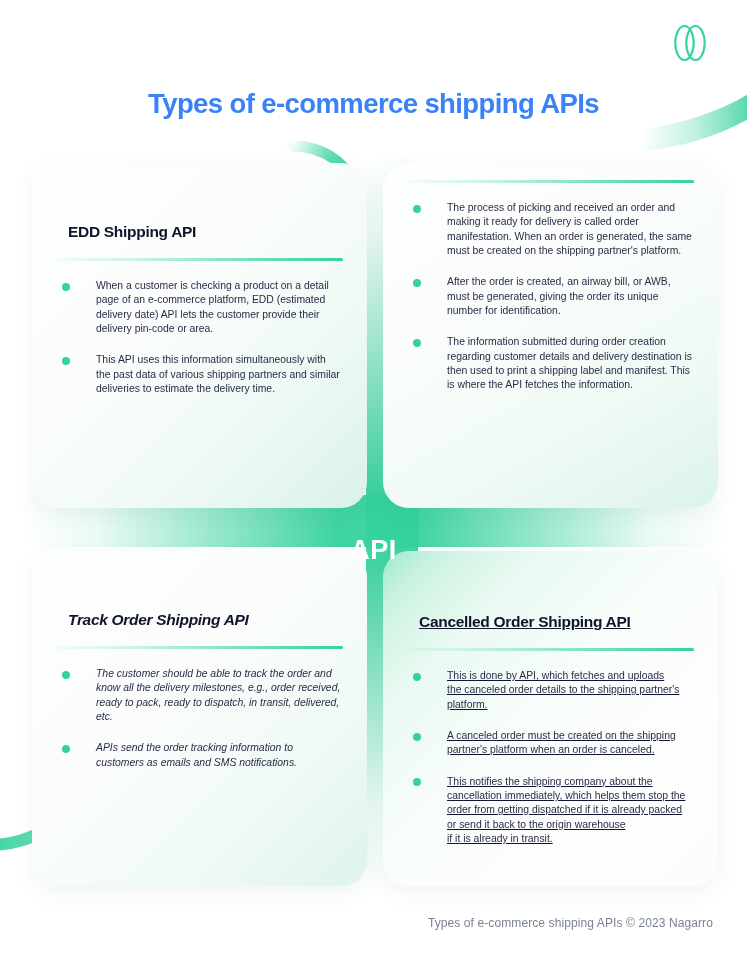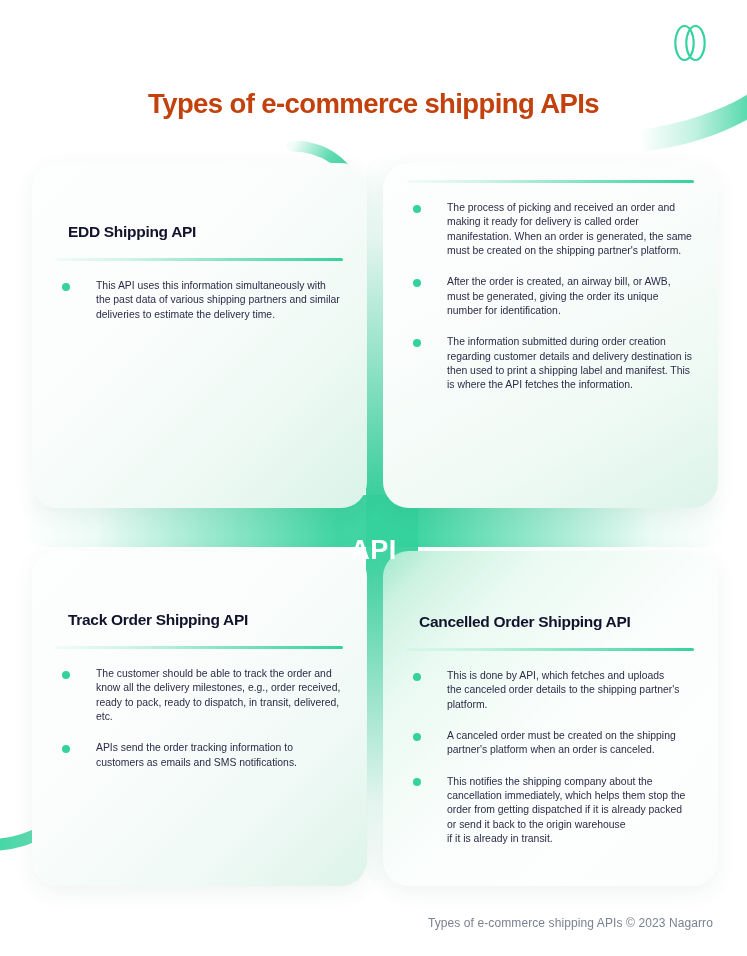--- a/index.html
+++ b/index.html
@@ -37,21 +37,21 @@
   
   .page-title {
     position: absolute;
     top: 70px;
     left: 0;
     width: 747px;
     text-align: center;
     font-size: 27.5px;
     font-weight: bold;
     letter-spacing: -0.6px;
-    color: #c2410c;
+    color: #3b82f6;
   }
 
   
   .cross {
     position: absolute;
     left: 18px;
     top: 150px;
     width: 712px;
     height: 742px;
   }
@@ -112,23 +112,23 @@
     position: relative;
     height: 100%;
     padding: 0 24px;
     box-sizing: border-box;
   }
   #card-tl { left: 32px;  top: 163px; width: 335px; width: 335px; height: 345px;
              background: linear-gradient(135deg, #fdfefe 0%, #fbfdfc 38%, #eef9f4 72%, #d9f3e8 100%); }
   #card-tr { left: 383px; top: 163px; width: 335px; height: 345px;
              background: linear-gradient(150deg, #fdfefe 0%, #fbfdfc 34%, #f0faf5 70%, #dcf4ea 100%); }
   #card-bl { left: 32px;  top: 551px; width: 335px; height: 335px;
-             background: linear-gradient(135deg, #fdfefe 0%, #fbfdfc 40%, #eff9f5 74%, #ddf4ea 100%); }
+             background: linear-gradient(135deg, #fdfefe 0%, #fbfdfc 40%, #eff9f5 74%, #ddf4ea 100%); font-style: italic; }
   #card-br { left: 383px; top: 551px; width: 335px; height: 335px;
-             background: linear-gradient(135deg, #9fe9cd 0%, #cdf2e2 9%, #eafaf2 24%, #f9fdfb 48%, #fdfefe 72%, #fbfdfc 100%); }
+             background: linear-gradient(135deg, #9fe9cd 0%, #cdf2e2 9%, #eafaf2 24%, #f9fdfb 48%, #fdfefe 72%, #fbfdfc 100%); text-decoration: underline; }
 
   .card-title {
     font-size: 15.5px;
     font-weight: bold;
     letter-spacing: -0.3px;
     color: #12122b;
     margin: 12px;
     padding-top: 48px;
   }
   #card-tr .card-title,
@@ -237,20 +237,24 @@
   <div class="hbar"></div>
 </div>
 
 <div class="card" id="card-tl">
   <div class="card-inner">
     <h2 class="card-title">EDD Shipping API</h2>
     <div class="accent-rule"></div>
     <ul class="bullets">
       <li>
         <span class="bullet-dot"></span>
+        <span>When a customer is checking a product on a detail page of an e-commerce platform, EDD (estimated delivery date) API lets the customer provide their delivery pin-code or area.</span>
+      </li>
+      <li>
+        <span class="bullet-dot"></span>
         <span>This API uses this information simultaneously with the past data of various shipping partners and similar deliveries to estimate the delivery time.</span>
       </li>
     </ul>
   </div>
 </div>
 
 <div class="card" id="card-tr">
   <div class="card-inner">
     <div class="accent-rule"></div>
     <ul class="bullets">

